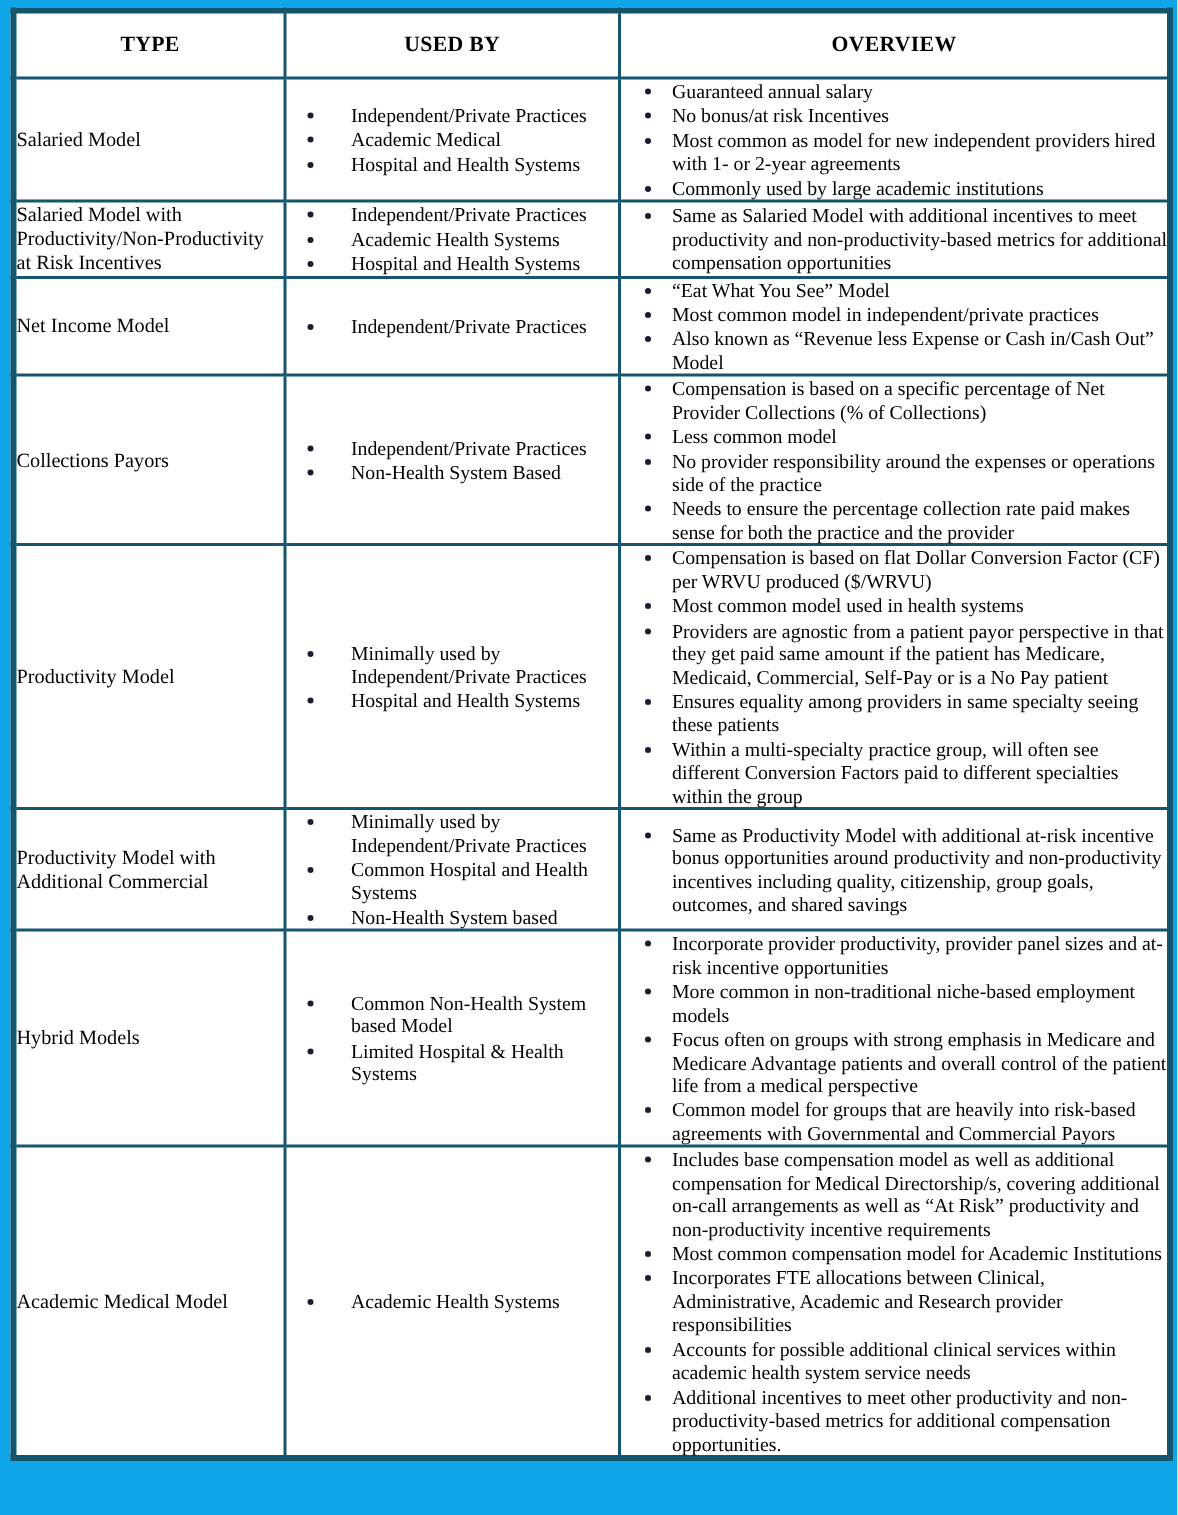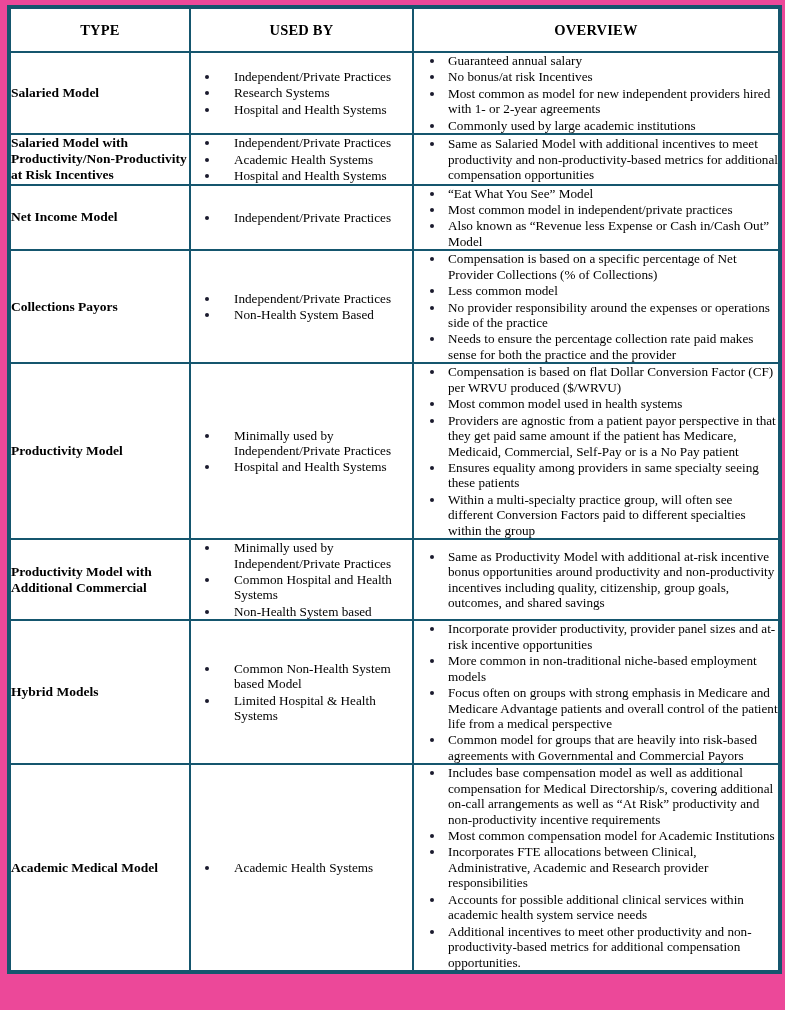--- a/index.html
+++ b/index.html
@@ -10,21 +10,21 @@
   }
   body {
     font-family: "Liberation Serif", "DejaVu Serif", serif;
     color: #000000;
     -webkit-font-smoothing: antialiased;
   }
   .page {
     width: 785px;
     height: 1010px;
     box-sizing: border-box;
-    background: #ec4899;
+    background: #0ea5e9;
     position: relative;
     overflow: hidden;
   }
   table.comp-table {
     border-collapse: collapse;
     table-layout: fixed;
     width: 771px;
     margin: 5px 0 0 7px;
     background: #ffffff;
   }
@@ -48,21 +48,21 @@
     text-align: center;
     font-weight: bold;
     font-size: 14.5px;
     letter-spacing: 0.2px;
     height: 42px;
     padding: 4px 6px;
     font-family: "Liberation Serif", "DejaVu Serif", serif;
   }
 
   td.type-cell {
-    font-weight: bold;
+    font-weight: normal;
     font-size: 13.5px;
     line-height: 1.18;
     padding: 6px 8px 6px 9px;
     vertical-align: middle;
     text-align: left;
   }
 
   td.list-cell,
   td.overview-cell {
     padding: 5px 6px 5px 4px;
@@ -120,21 +120,21 @@
         <th class="hdr">USED BY</th>
         <th class="hdr">OVERVIEW</th>
       </tr>
     </thead>
     <tbody id="table-body">
         <tr>
           <td class="type-cell">Salaried Model</td>
           <td class="list-cell">
             <ul class="bullets">
               <li>Independent/Private Practices</li>
-              <li>Research Systems</li>
+              <li>Academic Medical</li>
               <li>Hospital and Health Systems</li>
             </ul>
           </td>
           <td class="overview-cell">
             <ul class="bullets">
               <li>Guaranteed annual salary</li>
               <li>No bonus/at risk Incentives</li>
               <li>Most common as model for new independent providers hired with 1- or 2-year agreements</li>
               <li>Commonly used by large academic institutions</li>
             </ul>

